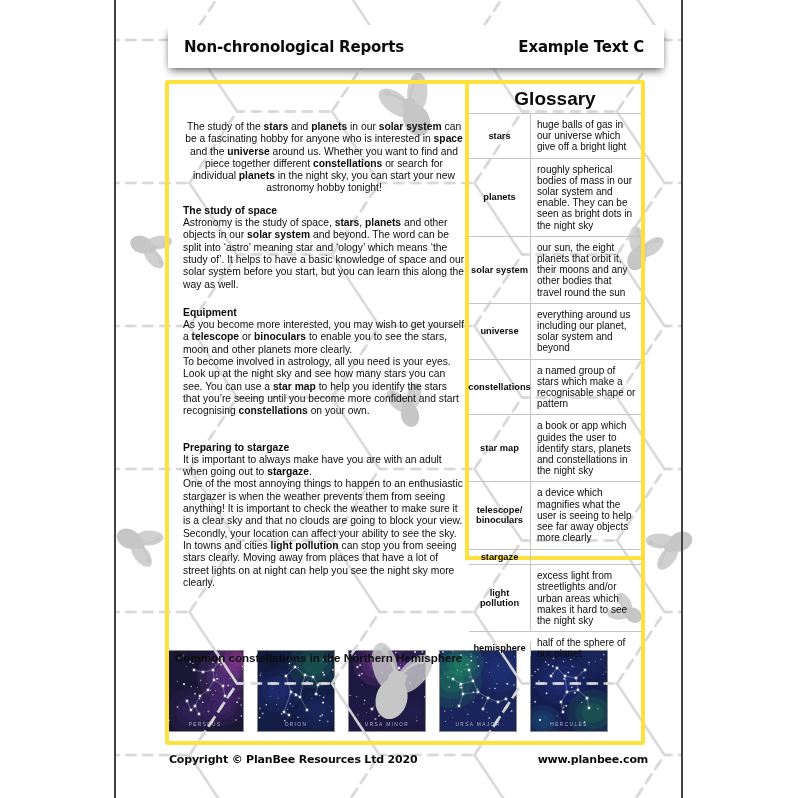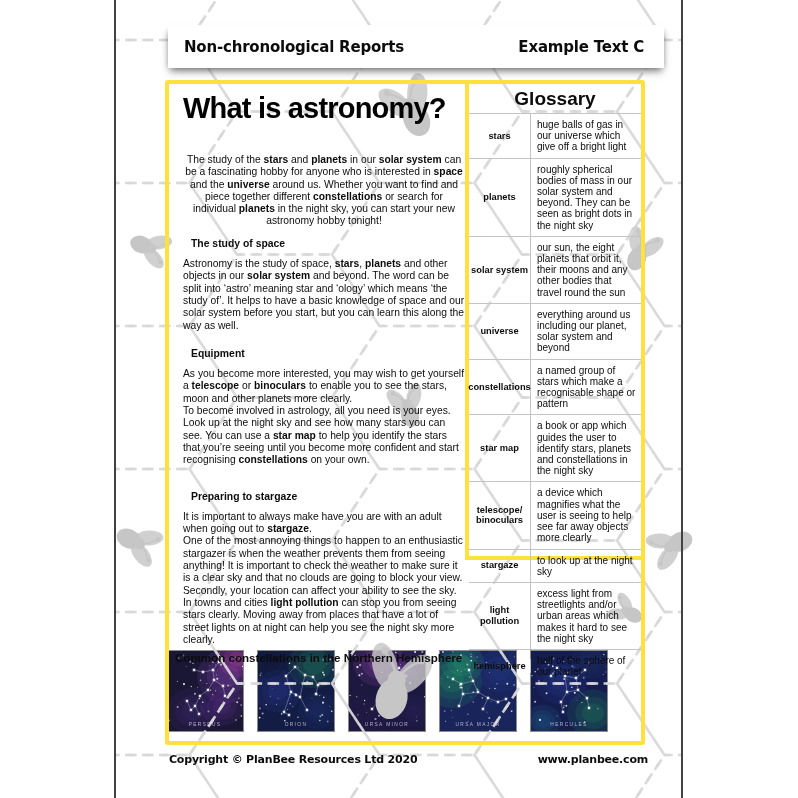--- a/index.html
+++ b/index.html
@@ -31,21 +31,21 @@
 
   .ybox{
     position:absolute;left:165px;top:80px;width:480px;height:665px;box-sizing:border-box;
     border:4px solid var(--yellow);border-radius:3px;background:transparent;
   }
 
   .article{position:absolute;left:14px;top:8px;width:282px;}
   .article h1{margin:0;font-size:29px;font-weight:bold;letter-spacing:-.8px;color:#000;}
   .para{margin:0;font-size:10.3px;line-height:12.3px;}
   .para.intro{margin-top:29px;text-align:center;}
-  .article h3{margin:8px;font-size:10.4px;font-weight:bold;line-height:12.3px;}
+  .article h3{margin:0;font-size:10.4px;font-weight:bold;line-height:12.3px;}
 
   .glossary{
     position:absolute;top:0;right:0;width:176px;height:476px;box-sizing:border-box;
     border-left:4px solid var(--yellow);border-bottom:4px solid var(--yellow);
     display:flex;flex-direction:column;
   }
   .g-title{flex:0 0 auto;font-size:19px;font-weight:bold;text-align:center;padding:4px 0 3px;border-bottom:1px solid #c4c4c4;}
   .g-row{display:flex;flex:1 1 auto;border-bottom:1px solid #c4c4c4;}
   .g-row:last-child{border-bottom:none;align-items:center;}
   .g-term{
@@ -626,21 +626,20 @@
   <div class="page-edge" style="left:114px"></div>
   <div class="page-edge" style="left:681px"></div>
 
   <div class="header-bar">
     <span>Non-chronological Reports</span>
     <span>Example Text C</span>
   </div>
 
   <div class="ybox">
     <div class="article">
-      <h1>What is astronomy?</h1>
       <div id="article-body">
           <p class="para intro"><span>The study of the </span><b>stars</b><span> and </span><b>planets</b><span> in our </span><b>solar system</b><span> can be a fascinating hobby for anyone who is interested in </span><b>space</b><span> and the </span><b>universe</b><span> around us. Whether you want to find and piece together different </span><b>constellations</b><span> or search for individual </span><b>planets</b><span> in the night sky, you can start your new astronomy hobby tonight!</span></p>
           <h3 style="margin-top: 10px;">The study of space</h3>
           <p class="para"><span>Astronomy is the study of space, </span><b>stars</b><span>, </span><b>planets</b><span> and other objects in our </span><b>solar system</b><span> and beyond. The word can be split into ‘astro’ meaning star and ‘ology’ which means ‘the study of’. It helps to have a basic knowledge of space and our solar system before you start, but you can learn this along the way as well.</span></p>
           <h3 style="margin-top: 16px;">Equipment</h3>
           <p class="para"><span>As you become more interested, you may wish to get yourself a </span><b>telescope</b><span> or </span><b>binoculars</b><span> to enable you to see the stars, moon and other planets more clearly.</span></p>
           <p class="para"><span>To become involved in astrology, all you need is your eyes. Look up at the night sky and see how many stars you can see. You can use a </span><b>star map</b><span> to help you identify the stars that you’re seeing until you become more confident and start recognising </span><b>constellations</b><span> on your own.</span></p>
           <h3 style="margin-top: 24px;">Preparing to stargaze</h3>
           <p class="para"><span>It is important to always make have you are with an adult when going out to </span><b>stargaze</b><span>.</span></p>
           <p class="para"><span>One of the most annoying things to happen to an enthusiastic stargazer is when the weather prevents them from seeing anything! It is important to check the weather to make sure it is a clear sky and that no clouds are going to block your view. Secondly, your location can affect your ability to see the sky. In towns and cities </span><b>light pollution</b><span> can stop you from seeing stars clearly. Moving away from places that have a lot of street lights on at night can help you see the night sky more clearly.</span></p>
@@ -648,21 +647,21 @@
     </div>
 
     <div class="glossary" id="glossary">
       <div class="g-title">Glossary</div>
     <div class="g-row">
           <div class="g-term">stars</div>
           <div class="g-def">huge balls of gas in our universe which give off a bright light</div>
         </div>
         <div class="g-row">
           <div class="g-term">planets</div>
-          <div class="g-def">roughly spherical bodies of mass in our solar system and beyond. They can be seen as bright dots in the night sky</div>
+          <div class="g-def">roughly spherical bodies of mass in our solar system and enable. They can be seen as bright dots in the night sky</div>
         </div>
         <div class="g-row">
           <div class="g-term">solar system</div>
           <div class="g-def">our sun, the eight planets that orbit it, their moons and any other bodies that travel round the sun</div>
         </div>
         <div class="g-row">
           <div class="g-term">universe</div>
           <div class="g-def">everything around us including our planet, solar system and beyond</div>
         </div>
         <div class="g-row">
@@ -672,21 +671,20 @@
         <div class="g-row">
           <div class="g-term">star map</div>
           <div class="g-def">a book or app which guides the user to identify stars, planets and constellations in the night sky</div>
         </div>
         <div class="g-row">
           <div class="g-term">telescope/ binoculars</div>
           <div class="g-def">a device which magnifies what the user is seeing to help see far away objects more clearly</div>
         </div>
         <div class="g-row">
           <div class="g-term">stargaze</div>
-          <div class="g-def">to look up at the night sky</div>
         </div>
         <div class="g-row">
           <div class="g-term">light pollution</div>
           <div class="g-def">excess light from streetlights and/or urban areas which makes it hard to see the night sky</div>
         </div>
         <div class="g-row">
           <div class="g-term">hemisphere</div>
           <div class="g-def">half of the sphere of our planet</div>
         </div>
       </div>

